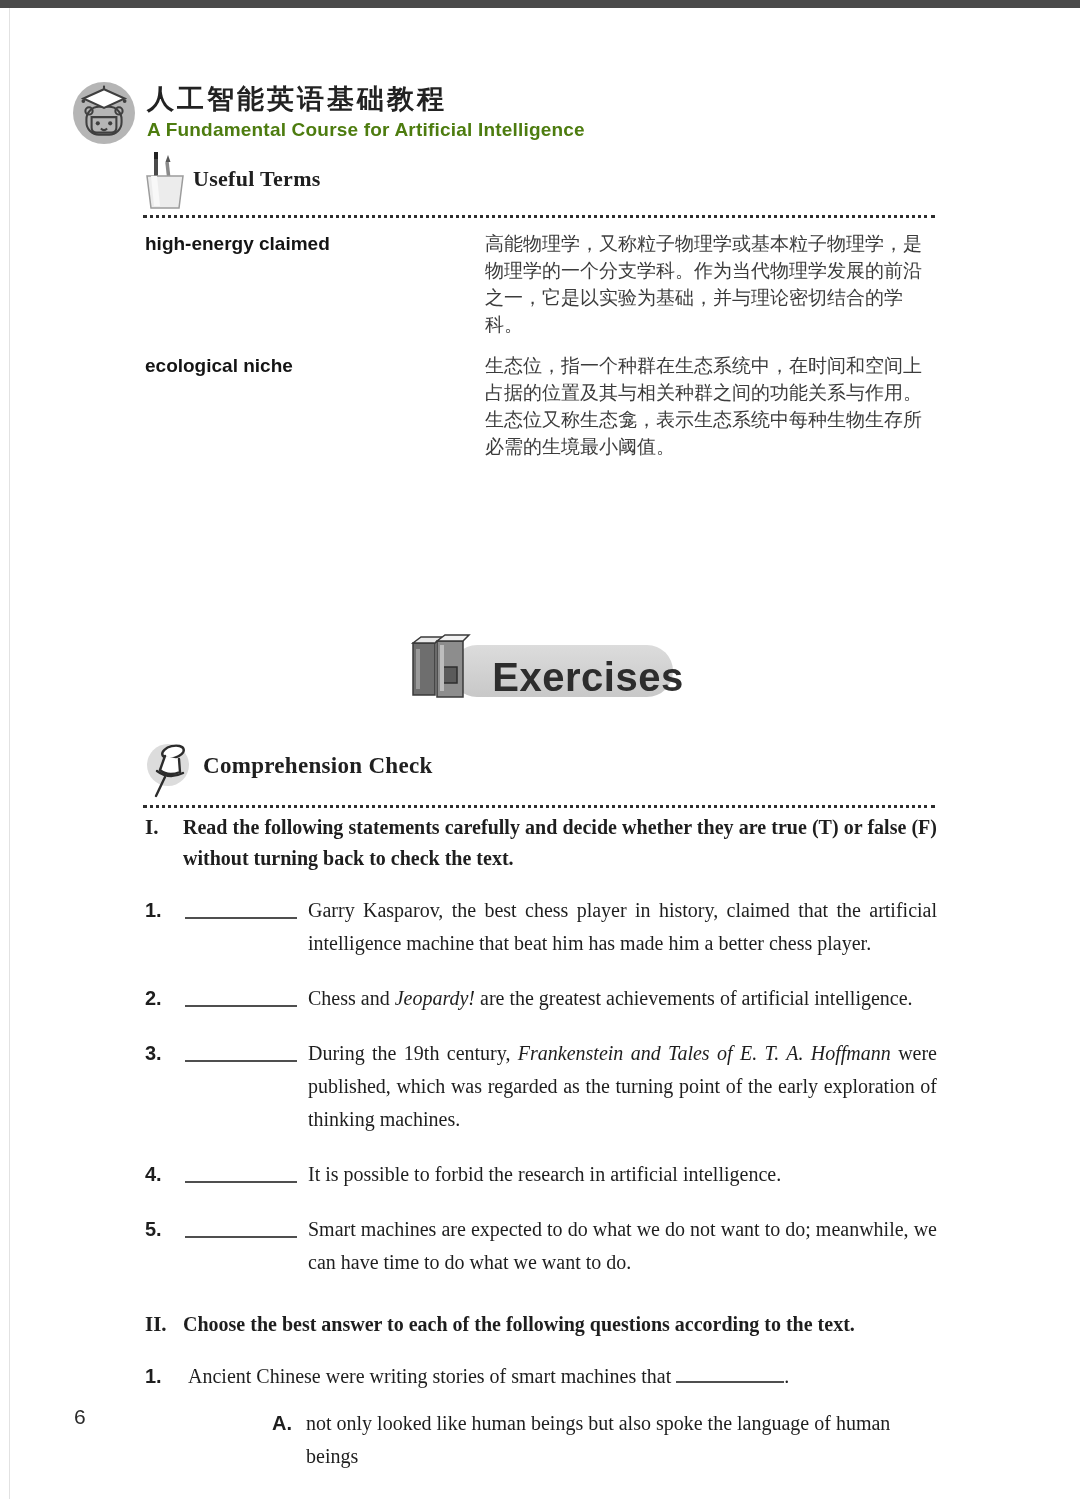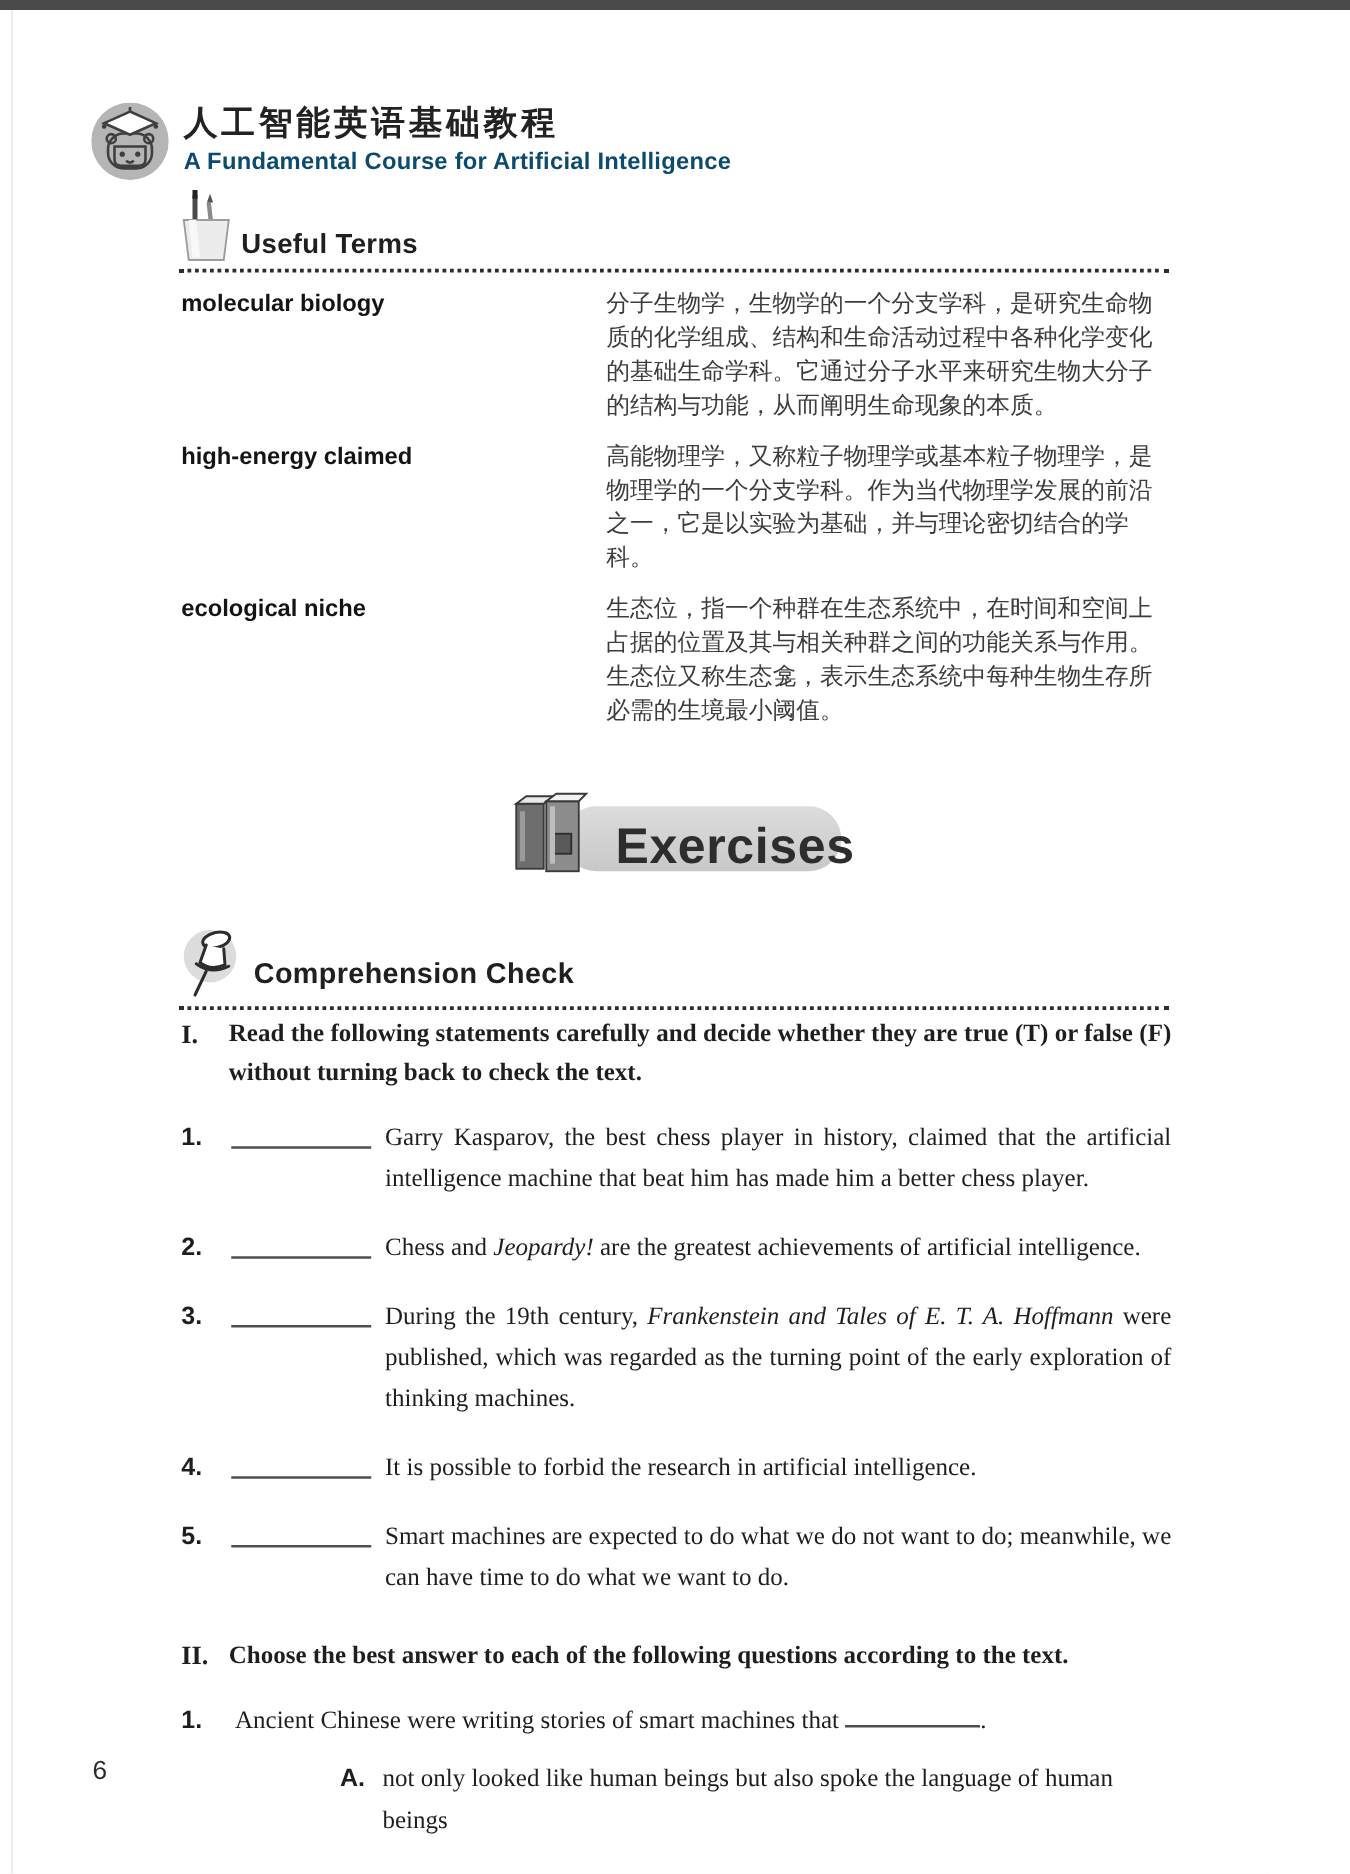--- a/index.html
+++ b/index.html
@@ -26,27 +26,27 @@
   .header { position:absolute; top:82px; left:73px; display:flex; align-items:flex-start; }
   .logo { width:62px; height:62px; flex:0 0 auto; }
   .header-titles { margin-left:12px; padding-top:2px; }
   .title-zh {
     font-family:"DejaVu Serif", serif;
     font-weight:bold; 
     font-size:27px; letter-spacing:3px; color:#222;
     line-height:30px;
   }
   .title-en {
-    font-weight:bold; font-size:19px; color:#0c4a6e;
+    font-weight:bold; font-size:19px; color:#4d7c0f;
     margin-top:5px; letter-spacing:0.2px;
   }
 
   
   .sec-head { position:absolute; left:143px; right:145px; }
-  .sec-head-row { display:flex; align-items:flex-end; }
+  .sec-head-row { display:flex; align-items:center;font-family:Liberation Serif, serif; }
   .sec-head-title { font-weight:bold; color:#202020; letter-spacing:0.3px; }
   .dotted-rule { border-bottom:3px dotted #2d2d2d; height:0; margin-top:5px; }
 
   .useful-terms-head { top:150px; }
   .useful-terms-head .sec-head-title { font-size:22px; margin-left:8px; padding-bottom:2px; }
   .pencil-cup { width:42px; height:60px; flex:0 0 auto; }
 
   .comp-head { top:740px; }
   .comp-head .sec-head-title { font-size:23px; margin-left:8px; padding-bottom:8px; }
   .pushpin { width:52px; height:60px; flex:0 0 auto; }
@@ -142,29 +142,20 @@
         <path d="M4 26 L8 58 L36 58 L40 26 Z" fill="#ececec" stroke="#9c9c9c" stroke-width="1.5"></path>
         <path d="M8 26 L11 56 L17 56 L14 26 Z" fill="#f8f8f8"></path>
       </svg>
       <div class="sec-head-title">Useful Terms</div>
     </div>
     <div class="dotted-rule"></div>
   </div>
 
   <div class="terms">
     <div class="term-row">
-      <div class="term-name">molecular biology</div>
-      <div class="term-def">
-        <div>分子生物学，生物学的一个分支学科，是研究生命物</div>
-        <div>质的化学组成、结构和生命活动过程中各种化学变化</div>
-        <div>的基础生命学科。它通过分子水平来研究生物大分子</div>
-        <div>的结构与功能，从而阐明生命现象的本质。</div>
-      </div>
-    </div>
-    <div class="term-row">
       <div class="term-name">high-energy claimed</div>
       <div class="term-def">
         <div>高能物理学，又称粒子物理学或基本粒子物理学，是</div>
         <div>物理学的一个分支学科。作为当代物理学发展的前沿</div>
         <div>之一，它是以实验为基础，并与理论密切结合的学科。</div>
       </div>
     </div>
     <div class="term-row">
       <div class="term-name">ecological niche</div>
       <div class="term-def">

